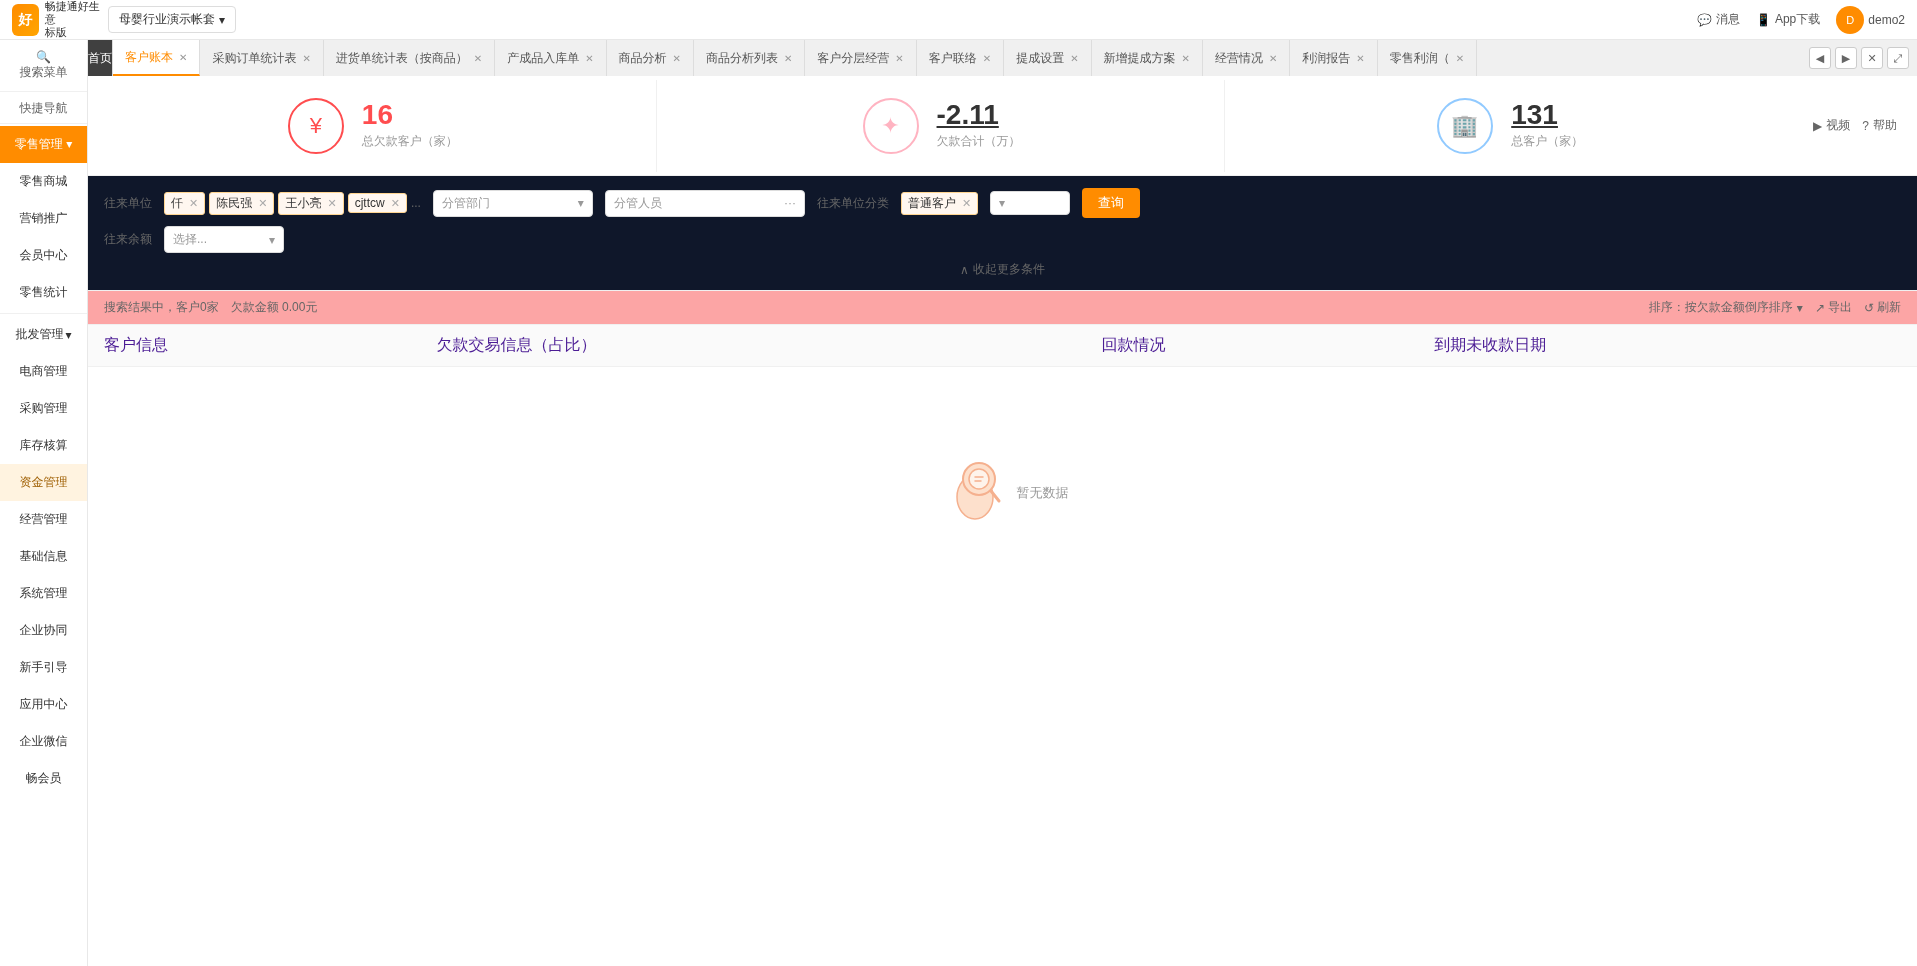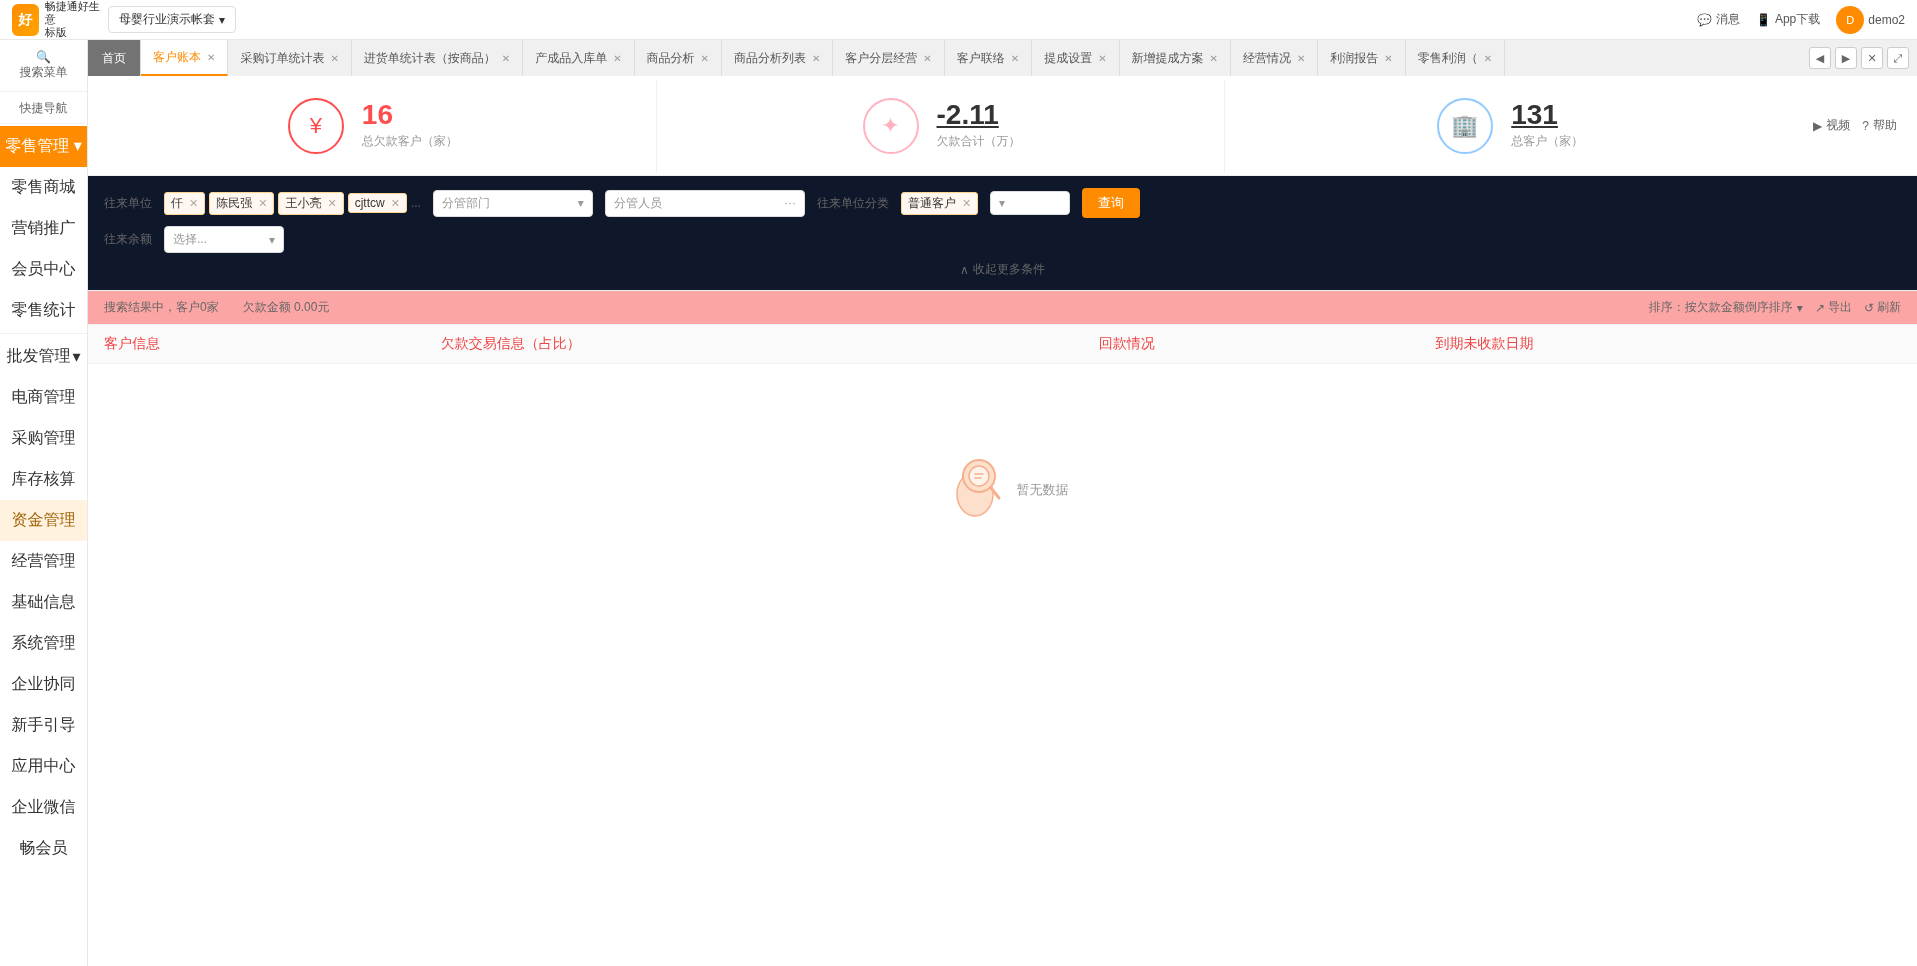--- a/index.html
+++ b/index.html
@@ -16,33 +16,33 @@
     .avatar { width: 28px; height: 28px; border-radius: 50%; background: #ff8c00; display: flex; align-items: center; justify-content: center; color: #fff; font-size: 11px; }
 
     
     .main-layout { display: flex; flex: 1; overflow: hidden; }
 
     
     .sidebar { width: 88px; background: #fff; border-right: 1px solid #e8e8e8; display: flex; flex-direction: column; overflow-y: auto; flex-shrink: 0; }
     .sidebar-search { padding: 10px 0; text-align: center; border-bottom: 1px solid #f0f0f0; }
     .sidebar-search-btn { font-size: 12px; color: #666; cursor: pointer; }
     .sidebar-nav-label { padding: 8px 0 4px; text-align: center; font-size: 12px; color: #666; cursor: pointer; }
-    .sidebar-item { padding: 10px 0; text-align: center; font-size: 16px; color: #333; cursor: pointer; position: relative; }
+    .sidebar-item { padding: 10px 0; text-align: center; font-size: 12px; color: #333; cursor: pointer; position: relative; }
     .sidebar-item.active { background: #ff8c00; color: #fff; }
     .sidebar-divider { height: 1px; background: #f0f0f0; margin: 2px 0; }
 
     
     .content-area { flex: 1; display: flex; flex-direction: column; overflow: hidden; }
 
     
     .tab-bar { display: flex; align-items: center; background: #f0f0f0; height: 36px; flex-shrink: 0; overflow: hidden; }
     .tab-item { display: flex; align-items: center; height: 36px; padding: 0 12px; font-size: 12px; color: #555; cursor: pointer; border-right: 1px solid #ddd; white-space: nowrap; flex-shrink: 0; gap: 4px; background: #f0f0f0; }
     .tab-item.active { background: #fff; color: #ff8c00; border-bottom: 2px solid #ff8c00; }
     .tab-item .tab-close { color: #999; font-size: 10px; margin-left: 2px; }
-    .tab-home { background: #737373; color: #fff; padding: 0 14px; }
+    .tab-home { background: #404040; color: #fff; padding: 0 0; }
     .tab-controls { margin-left: auto; display: flex; align-items: center; gap: 4px; padding: 0 8px; }
     .tab-ctrl-btn { width: 22px; height: 22px; border: 1px solid #ccc; background: #fff; border-radius: 3px; display: flex; align-items: center; justify-content: center; cursor: pointer; font-size: 11px; color: #666; }
 
     
     .page-content { flex: 1; overflow-y: auto; background: #fff; }
 
     
     .stats-bar { display: flex; align-items: center; border-bottom: 1px solid #f0f0f0; background: #fff; height: 100px; }
     .stat-item { flex: 1; display: flex; align-items: center; justify-content: center; gap: 16px; border-right: 1px solid #f0f0f0; padding: 16px; }
     .stat-icon { width: 60px; height: 60px; display: flex; align-items: center; justify-content: center; }
@@ -72,21 +72,21 @@
     .collapse-btn { display: flex; align-items: center; gap: 4px; color: #666; font-size: 12px; cursor: pointer; justify-content: center; margin-top: 4px; }
 
     
     .results-bar { display: flex; align-items: center; padding: 8px 16px; background: #fca5a5; border-bottom: 1px solid #f0f0f0; font-size: 12px; color: #666; }
     .results-bar .right-actions { margin-left: auto; display: flex; align-items: center; gap: 12px; }
     .sort-select { display: flex; align-items: center; gap: 4px; cursor: pointer; }
     .action-link { color: #666; cursor: pointer; display: flex; align-items: center; gap: 3px; }
 
     
     .data-table { width: 100%; border-collapse: collapse; }
-    .data-table th { background: #fafafa; border-bottom: 1px solid #f0f0f0; padding: 10px 16px; font-size: 14px; color: #ef4444; font-weight: normal; text-align: left; }
+    .data-table th { background: #fafafa; border-bottom: 1px solid #f0f0f0; padding: 10px 16px; font-size: 16px; color: #4c1d95; font-weight: normal; text-align: left; }
     .data-table td { padding: 10px 16px; border-bottom: 1px solid #f0f0f0; font-size: 13px; color: #333; }
 
     
     .empty-state { display: flex; flex-direction: row; align-items: center; justify-content: center; padding: 80px 0; }
     .empty-icon { width: 80px; height: 80px; position: relative; margin-bottom: 12px; }
     .empty-text { font-size: 13px; color: #999; }
   </style>
 </head>
 <body>
 
@@ -349,21 +349,21 @@
           </div>
         </div>
         <div class="collapse-btn">
           <span>∧</span>
           <span>收起更多条件</span>
         </div>
       </div>
 
       <div class="results-bar">
         <span>搜索结果中，客户0家</span>
-        <span style="margin-left:24px;">欠款金额 0.00元</span>
+        <span style="margin-left:12px;">欠款金额 0.00元</span>
         <div class="right-actions">
           <div class="sort-select">
             <span>排序：按欠款金额倒序排序</span>
             <span>▾</span>
           </div>
           <div class="action-link">
             <span>↗</span>
             <span>导出</span>
           </div>
           <div class="action-link">

